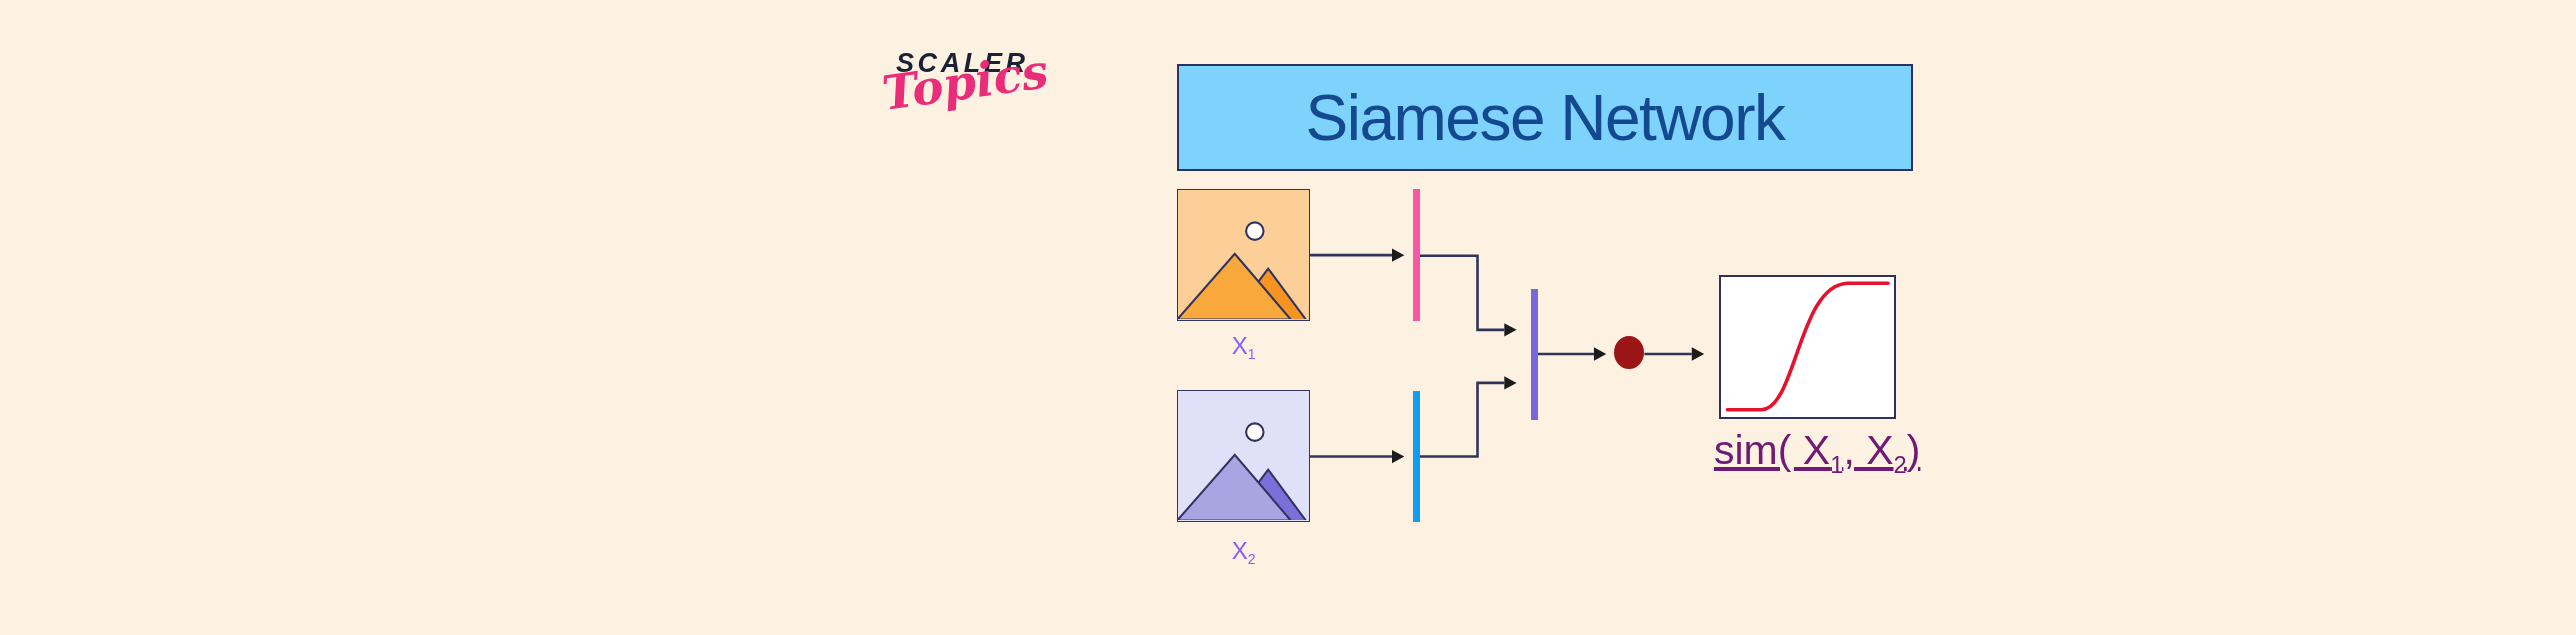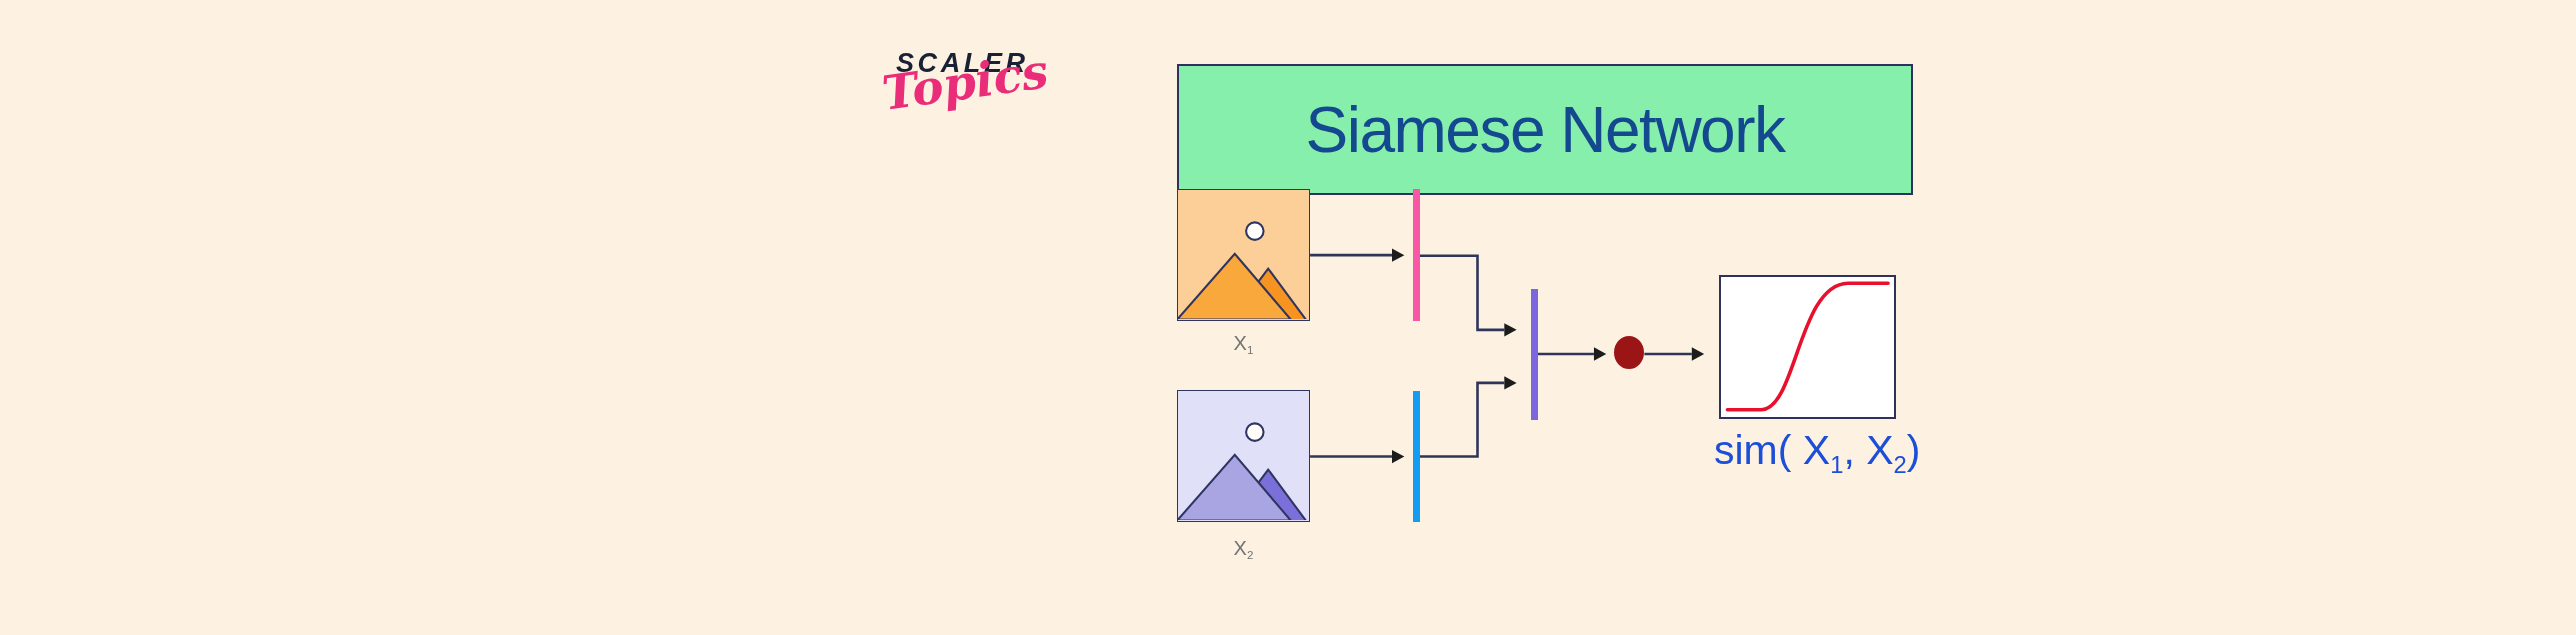--- a/index.html
+++ b/index.html
@@ -15,21 +15,21 @@
   
   .title-box{display:flex;align-items:center;justify-content:center;
              border-style:solid;border-width:2.1px;box-sizing:border-box}
   .title-text{font-size:64px;letter-spacing:-1.5px;font-weight:500;white-space:nowrap}
 
   
   .img-frame{box-sizing:border-box;border:1.5px solid}
   .img-frame svg{display:block}
 
   
-  .img-label{font-size:20px;color:#737373;text-align:center}
+  .img-label{font-size:24px;color:#8b5cf6;text-align:center}
   .sub{font-size:0.58em;vertical-align:-0.38em}
   .out-label{font-size:41px;color:#141414;text-align:center;white-space:nowrap}
 
   
   .bar{width:7.2px}
 
   
   .dot{border-radius:50%}
 
   
@@ -56,21 +56,21 @@
       <path d="M 2726 886 L 2702 873 L 2702 899 Z"></path>
       <path d="M 2944 743 L 2920 730 L 2920 756 Z"></path>
       <path d="M 3118 687 L 3094 674 L 3094 700 Z"></path>
       <path d="M 3308 687 L 3284 674 L 3284 700 Z"></path>
     </g>
   </svg>
 
   <div class="abs brand" style="left: 896px; top: 50px; z-index: 2; color: rgb(27, 33, 52); font-style: italic;">SCALER</div>
   <div class="abs wordmark" style="left: 882px; top: 61px; z-index: 2; color: rgb(233, 45, 120);">Topics</div>
 
-  <div class="abs title-box" style="left: 1177px; top: 64px; width: 736px; height: 131px; z-index: 2; background: #86efac; border-color: rgb(46, 49, 96);">
+  <div class="abs title-box" style="left: 1177px; top: 64px; width: 736px; height: 107px; z-index: 2; background: #7dd3fc; border-color: rgb(46, 49, 96);">
     <span class="title-text" style="color: rgb(20, 73, 143);">Siamese Network</span>
   </div>
 
   <div class="abs img-frame" style="left: 1177px; top: 189px; width: 133px; height: 132px; z-index: 2; background: rgb(252, 207, 152); border-color: rgb(47, 53, 96);">
     <svg width="130" height="129" viewBox="0 0 252 251">
       <circle cx="149" cy="80" r="17" stroke-width="4" style="fill: rgb(255, 254, 250); stroke: rgb(47, 53, 96);"></circle>
       <polygon points="175,153 100,253 249,253" stroke-width="4" style="fill: rgb(247, 147, 32); stroke: rgb(47, 53, 96);"></polygon>
       <polygon points="-2,252 110,124 219,252" stroke-width="4" style="fill: rgb(249, 168, 60); stroke: rgb(47, 53, 96);"></polygon>
     </svg>
   </div>
@@ -94,18 +94,18 @@
   <div class="abs bar" style="left: 1531px; top: 289px; height: 131px; z-index: 2; background: rgb(122, 103, 222);"></div>
 
   <div class="abs dot" style="left: 1614px; top: 336px; width: 30px; height: 33px; z-index: 2; background: rgb(155, 21, 23);"></div>
 
   <div class="abs plot-box" style="left: 1719px; top: 275px; width: 177px; height: 144px; z-index: 2; background: rgb(255, 255, 255); border-color: rgb(46, 49, 96);">
     <svg width="173" height="140" viewBox="0 0 335 272">
       <path d="M 12 258 H 78 C 146 256 150 14 246 12 H 324" fill="none" stroke-width="7" stroke-linecap="round" style="stroke: rgb(232, 17, 45);"></path>
     </svg>
   </div>
 
-  <div class="abs out-label" style="left: 1714px; top: 427px; width: 191px; z-index: 2; color: #1d4ed8;">
+  <div class="abs out-label" style="left: 1714px; top: 427px; width: 191px; z-index: 2; color: #701a75; text-decoration: underline;">
     <span>sim( X</span><span class="sub">1</span><span>, X</span><span class="sub">2</span><span>)</span>
   </div>
 
 </div>
 
 
 </body></html>

